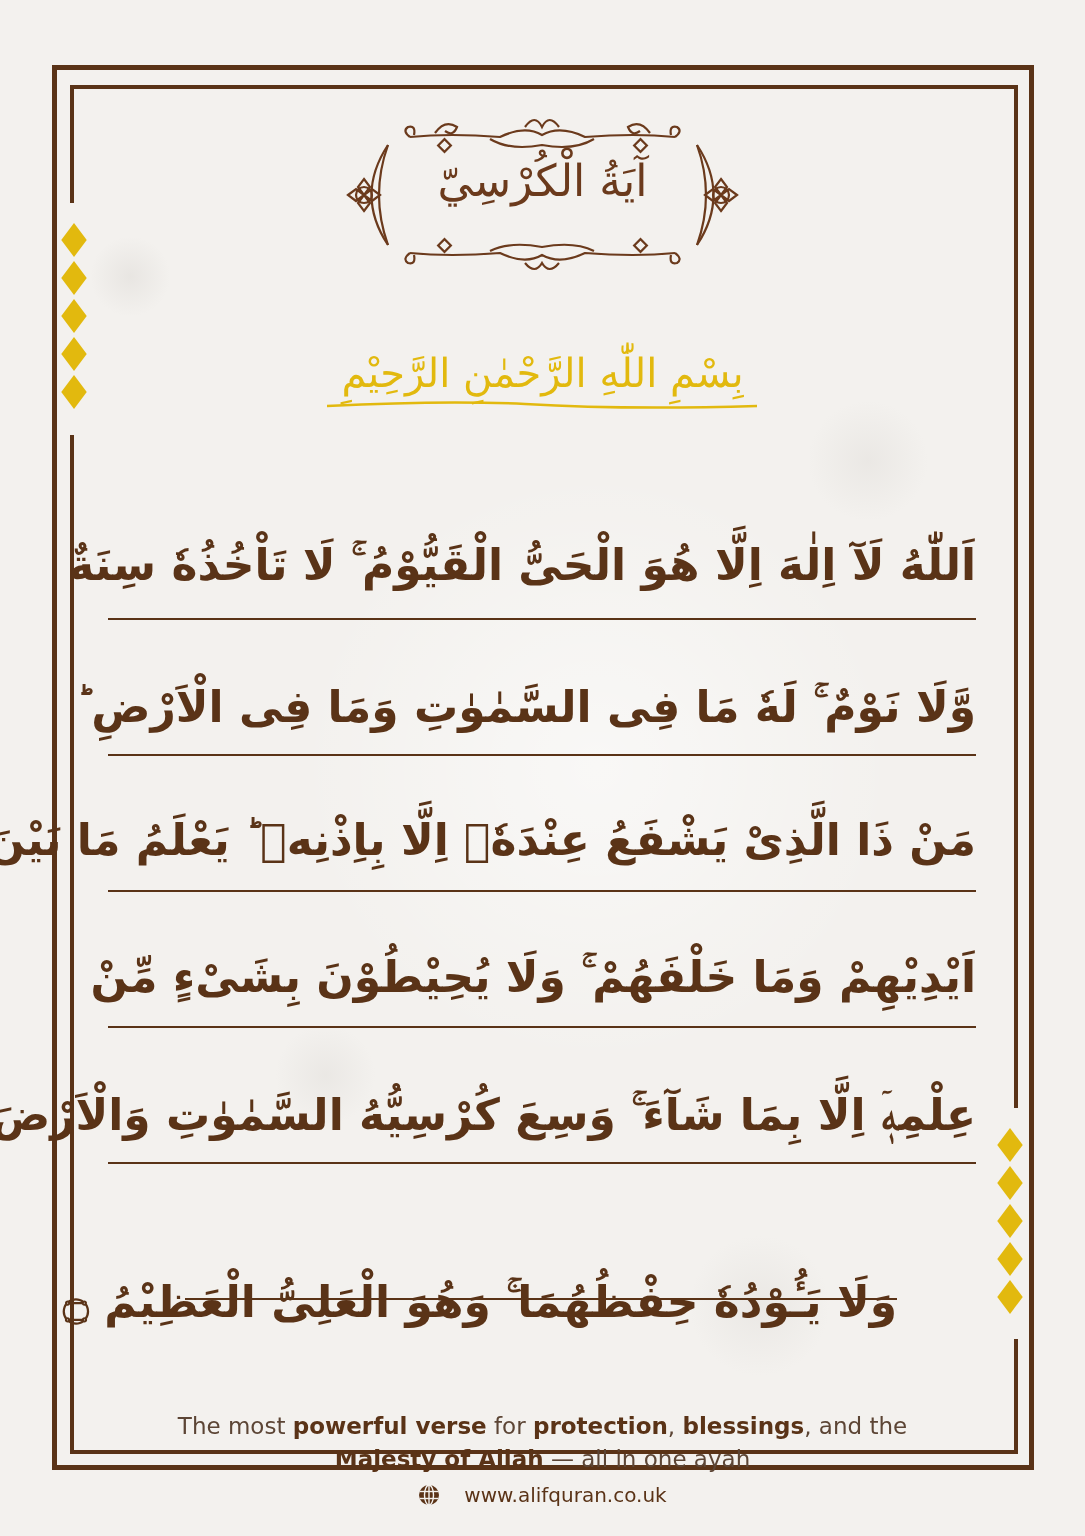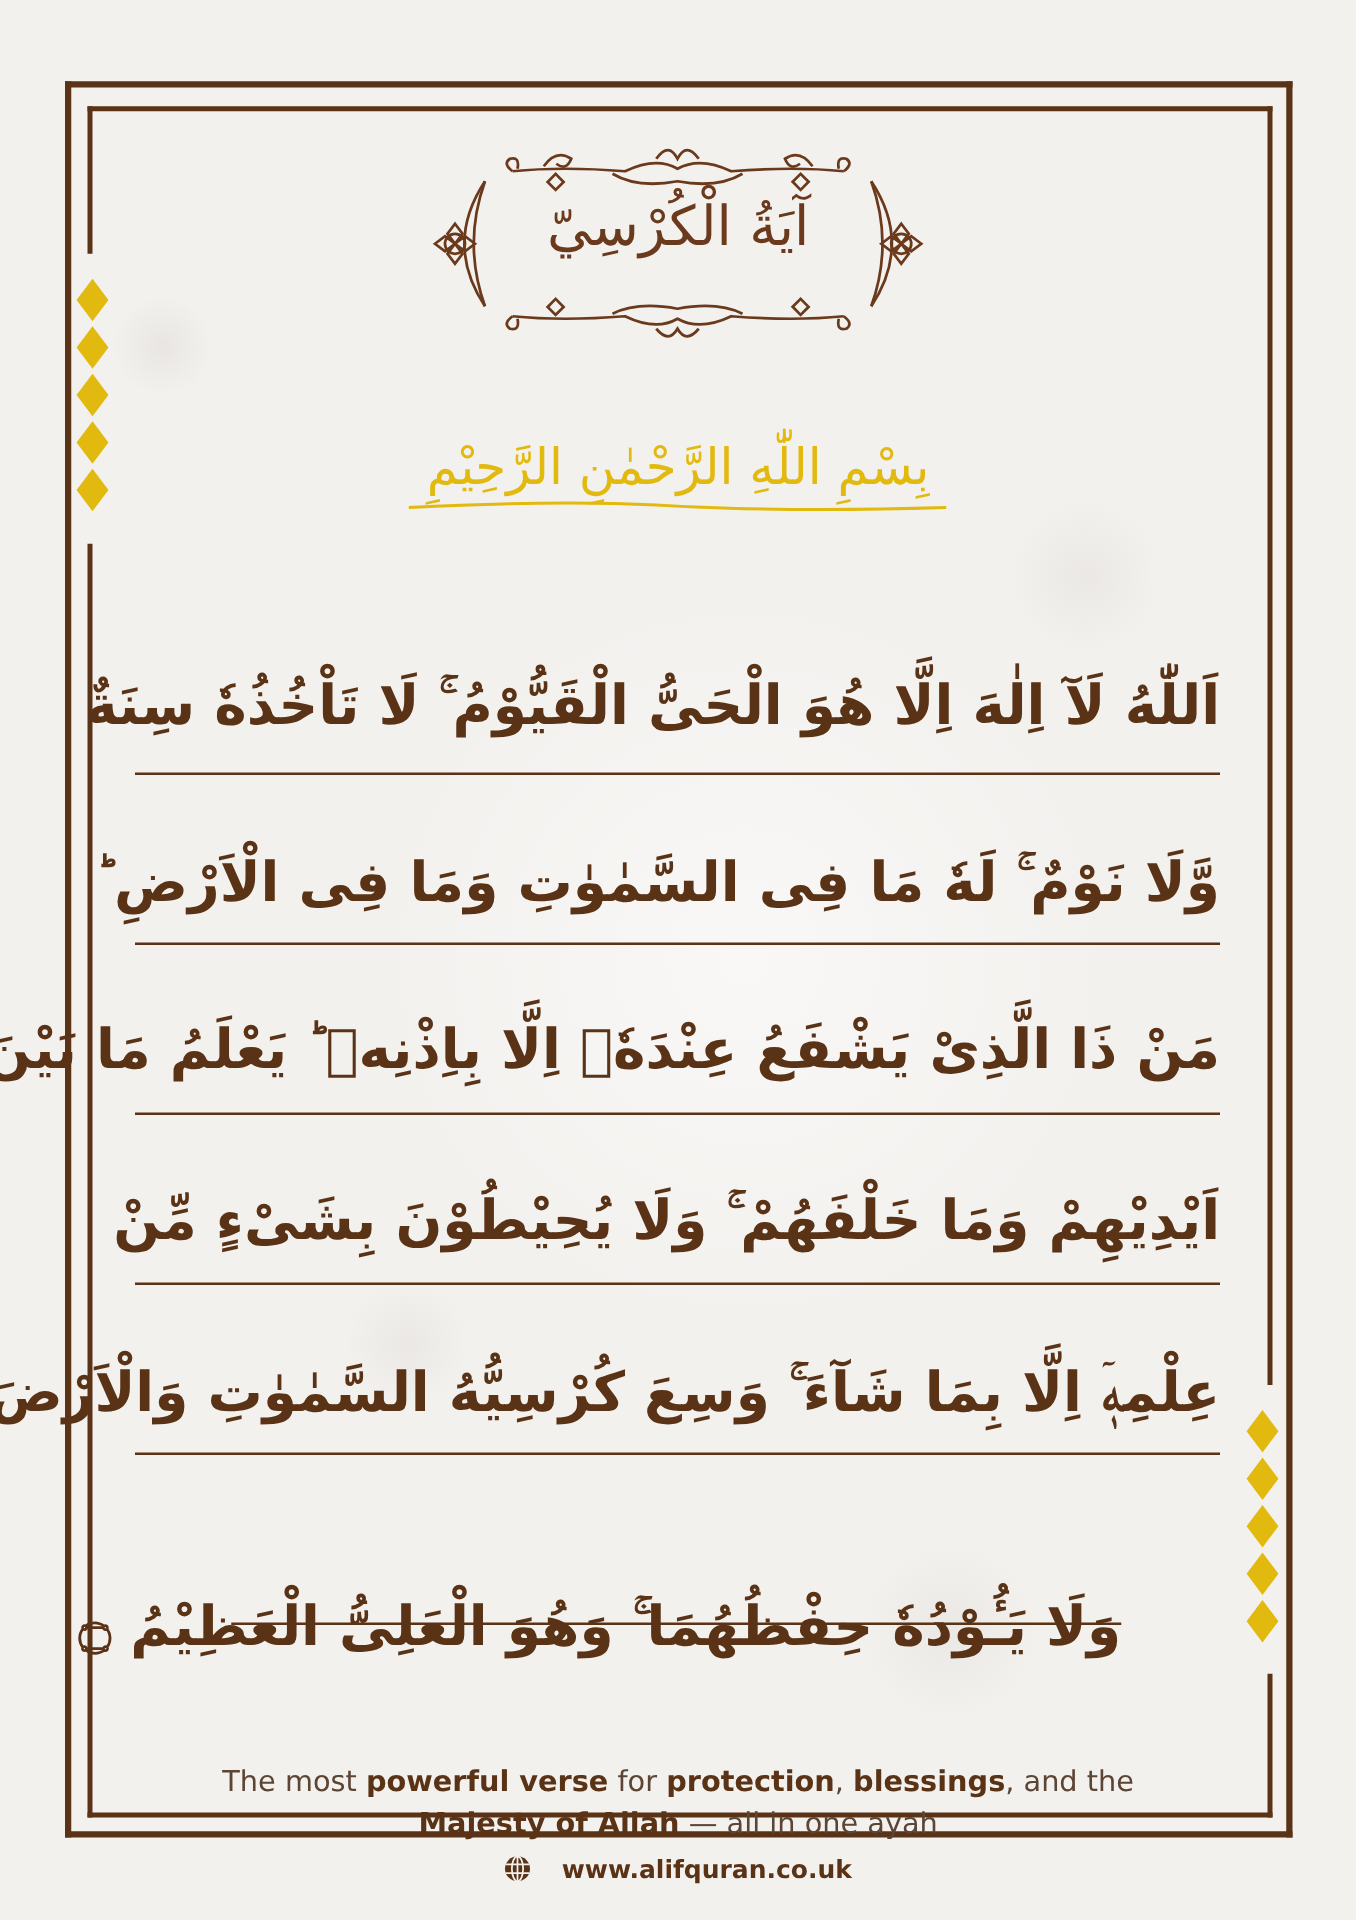--- a/index.html
+++ b/index.html
@@ -62,21 +62,21 @@
     text-align: center; font-family: "DejaVu Sans", sans-serif;
     font-size: 23px; line-height: 33px; color: #4b2b16; margin-top: 48px;
   }
   .caption b { color: #5a3317; }
   .caption .light { font-weight: normal; color: #5c4535; }
 
   .footer {
     position: absolute; left: 0; right: 0; top: 1483px;
     display: flex; justify-content: center; align-items: center; gap: 24px;
   }
-  .footer-url { font-family: "DejaVu Sans", sans-serif; font-weight: bold; font-size: 20px; color: #5a3317; }
+  .footer-url { font-family: "DejaVu Sans", sans-serif; font-weight: normal; font-size: 20px; color: #5a3317; }
 </style>
 </head>
 <body>
 
 <div class="frame-line" style="left:52px; top:65px; width:982px; height:5px;"></div>
 <div class="frame-line" style="left:52px; top:1465px; width:982px; height:5px;"></div>
 <div class="frame-line" style="left:52px; top:65px; width:5px; height:1405px;"></div>
 <div class="frame-line" style="left:1029px; top:65px; width:5px; height:1405px;"></div>
 
 <div class="frame-line" style="left:70px; top:85px; width:948px; height:4px;"></div>

